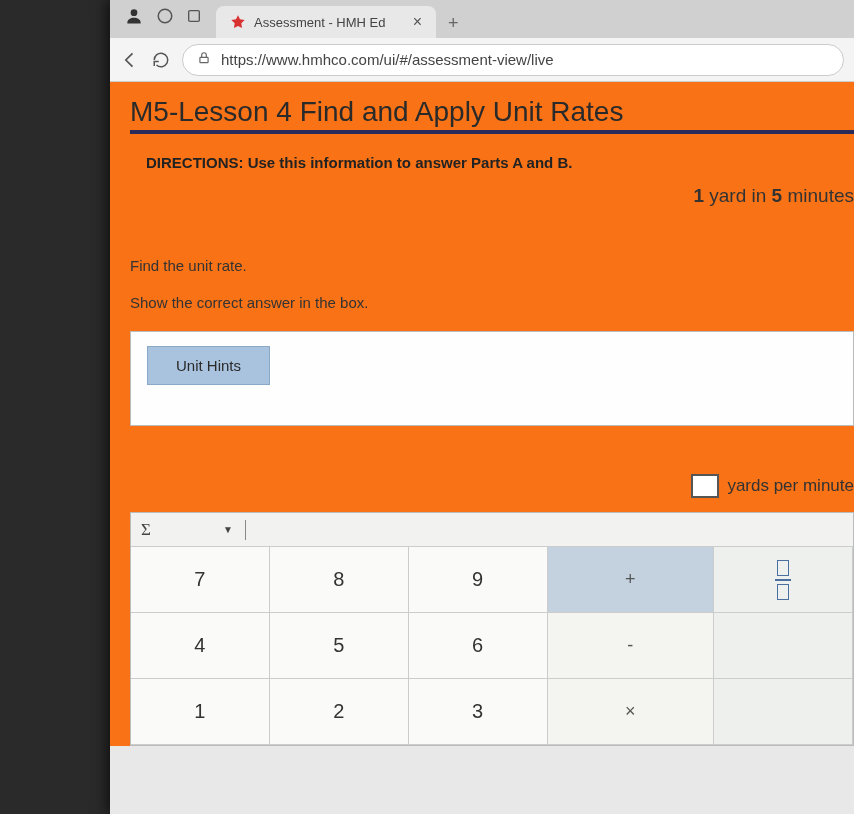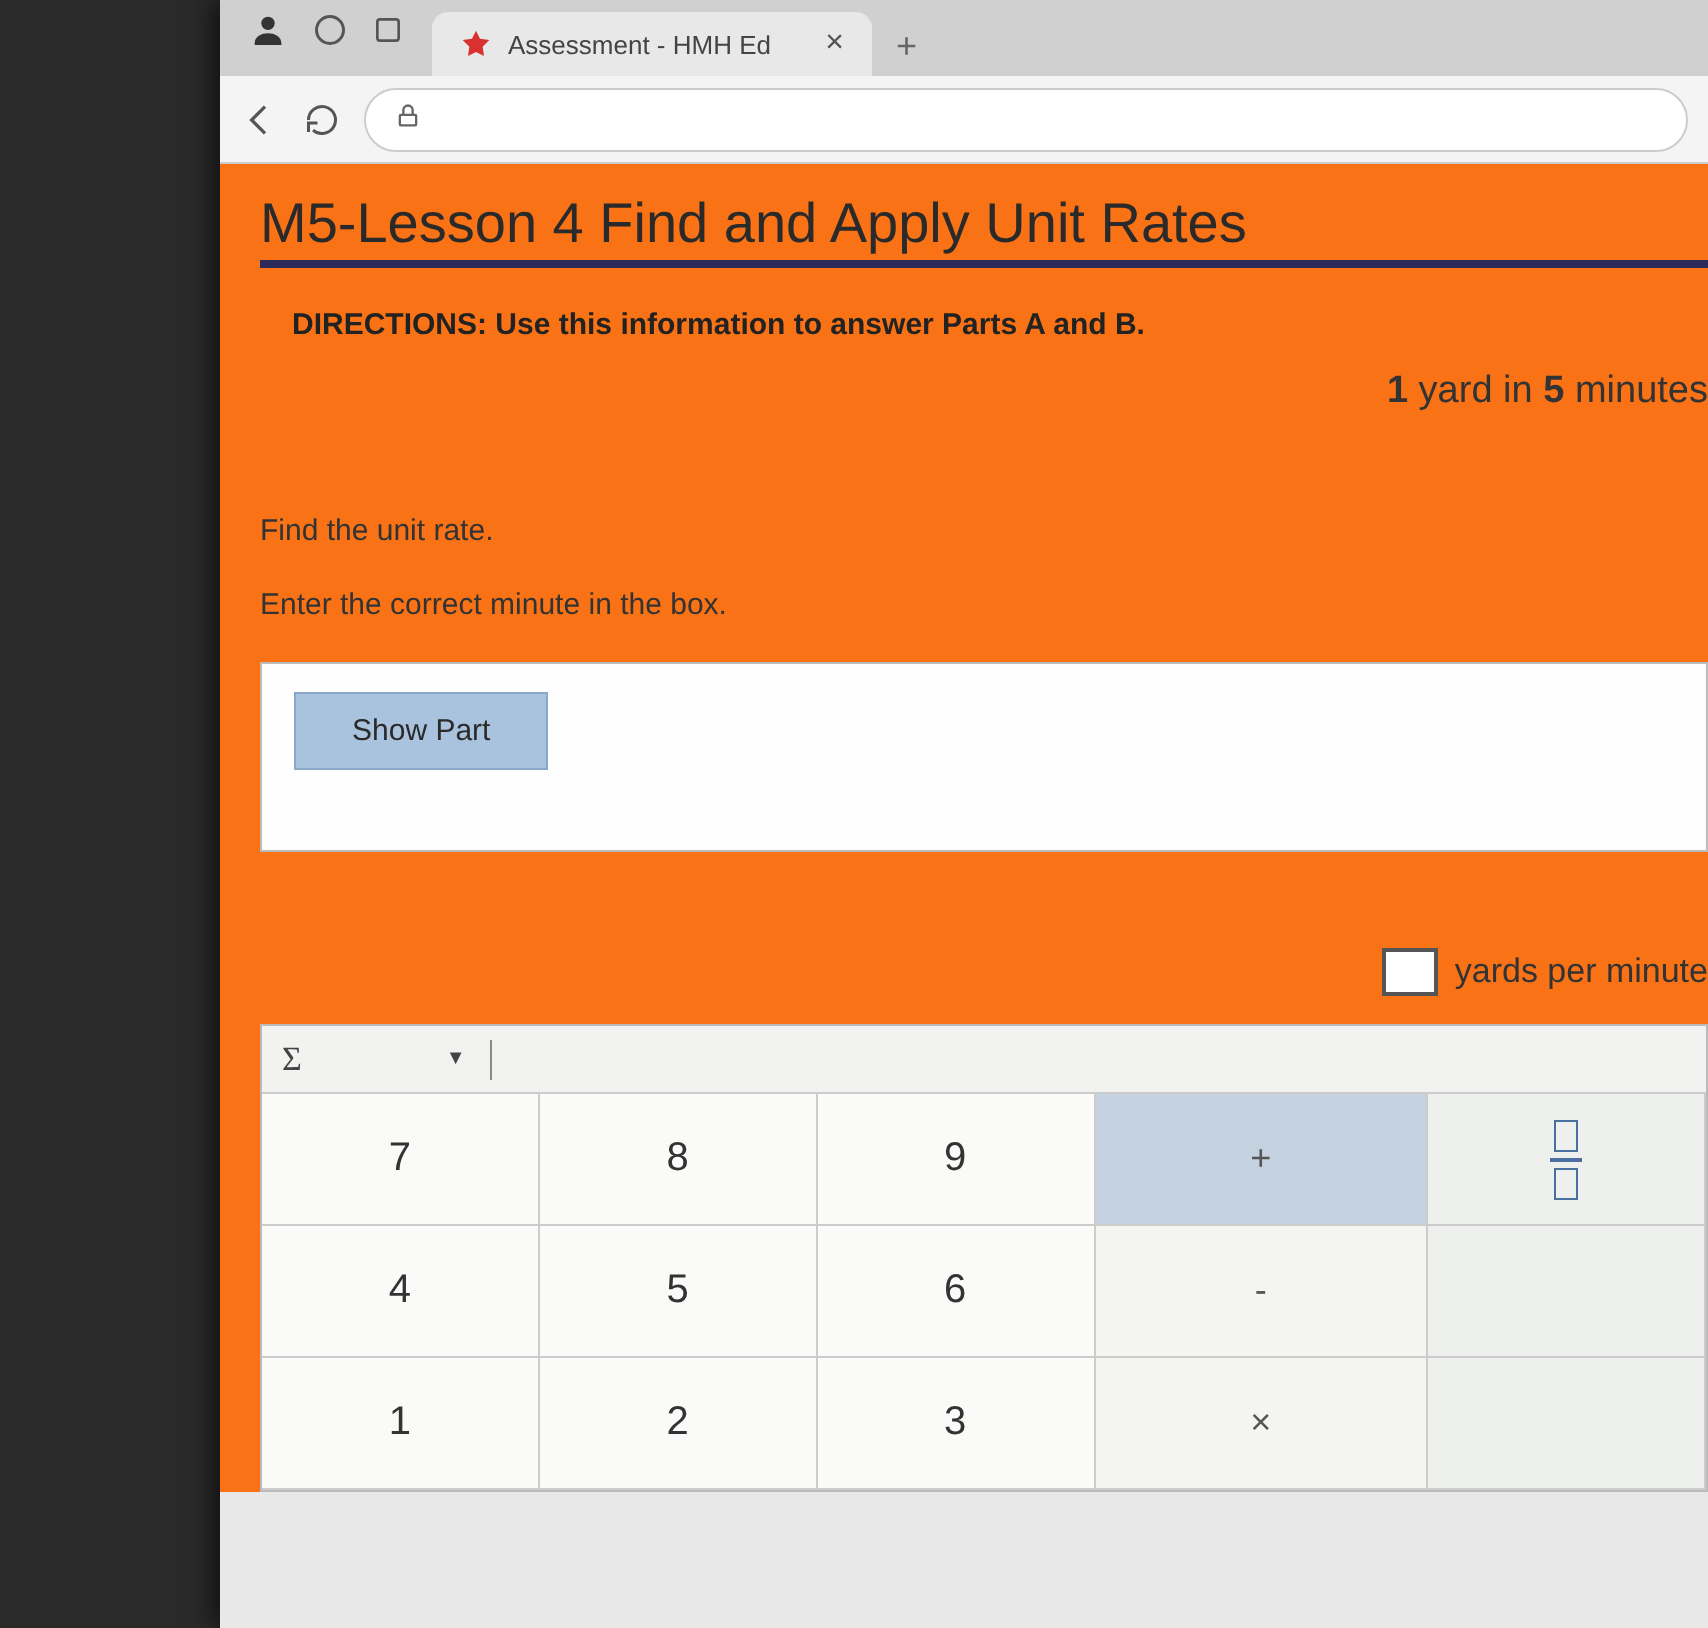--- a/index.html
+++ b/index.html
@@ -273,41 +273,42 @@
             <path d="M3 20v-6h6"></path>
           </svg>
       </span>
       <div class="addr-bar">
         <span class="lock-icon">
           <svg width="14" height="14" viewBox="0 0 24 24" fill="none" stroke="currentColor" stroke-width="2">
               <rect x="5" y="11" width="14" height="9" rx="1"></rect>
               <path d="M8 11V7a4 4 0 0 1 8 0v4"></path>
             </svg>
         </span>
+        <span>https://www.hmhco.com/ui/#/assessment-view/live</span>
       </div>
     </div>
 
     <div class="page">
       <div class="title">M5-Lesson 4 Find and Apply Unit Rates</div>
       <hr class="title-rule">
 
       <div class="directions">
         <b>DIRECTIONS:</b>
         <span> </span>
         <b>Use this information to answer Parts A and B.</b>
       </div>
       <div class="given">
         <b>1</b><span> yard in </span><b>5</b><span> minutes</span>
       </div>
 
       <div class="instruction">Find the unit rate.</div>
-      <div class="instruction">Enter the correct minute in the box.</div>
+      <div class="instruction">Show the correct answer in the box.</div>
 
       <div class="hints-box">
-        <button class="show-hints">Show Part</button>
+        <button class="show-hints">Unit Hints</button>
       </div>
 
       <div class="answer-row">
         <div class="answer-input"></div>
         <span>yards per minute</span>
       </div>
 
       <div class="keypad-wrap">
         <div class="keypad-toolbar">
           <span class="sigma">Σ</span>

